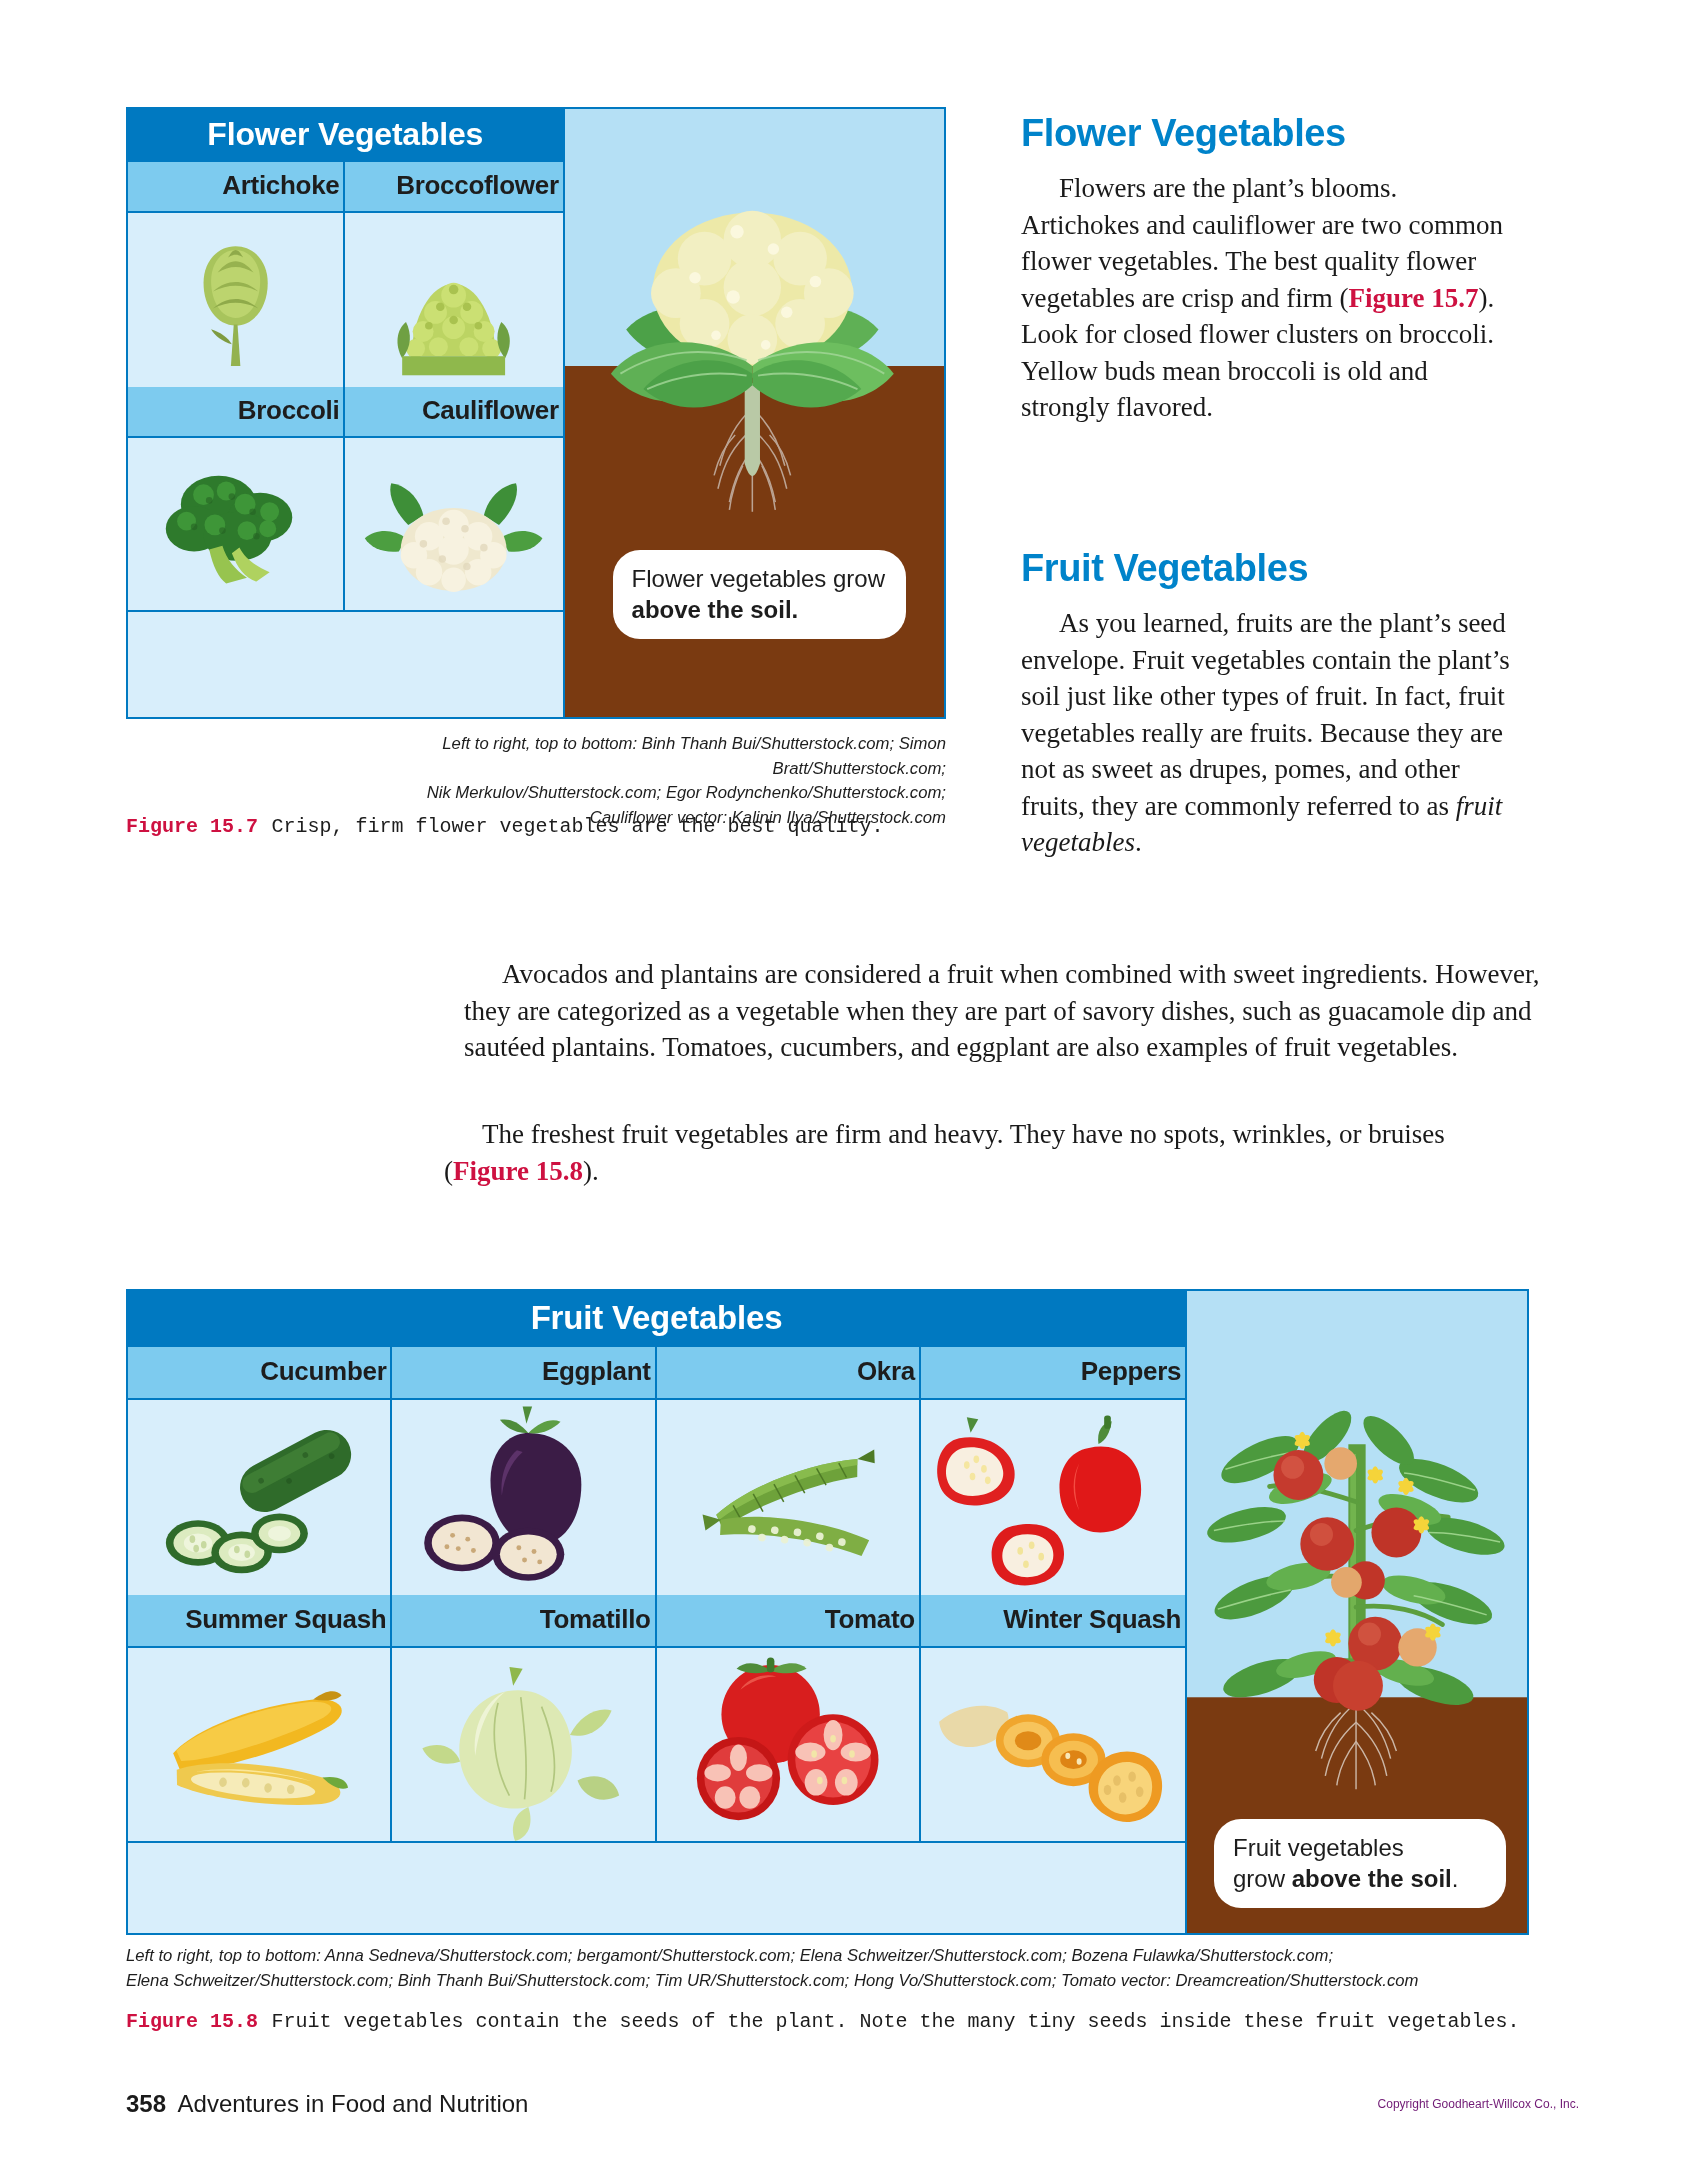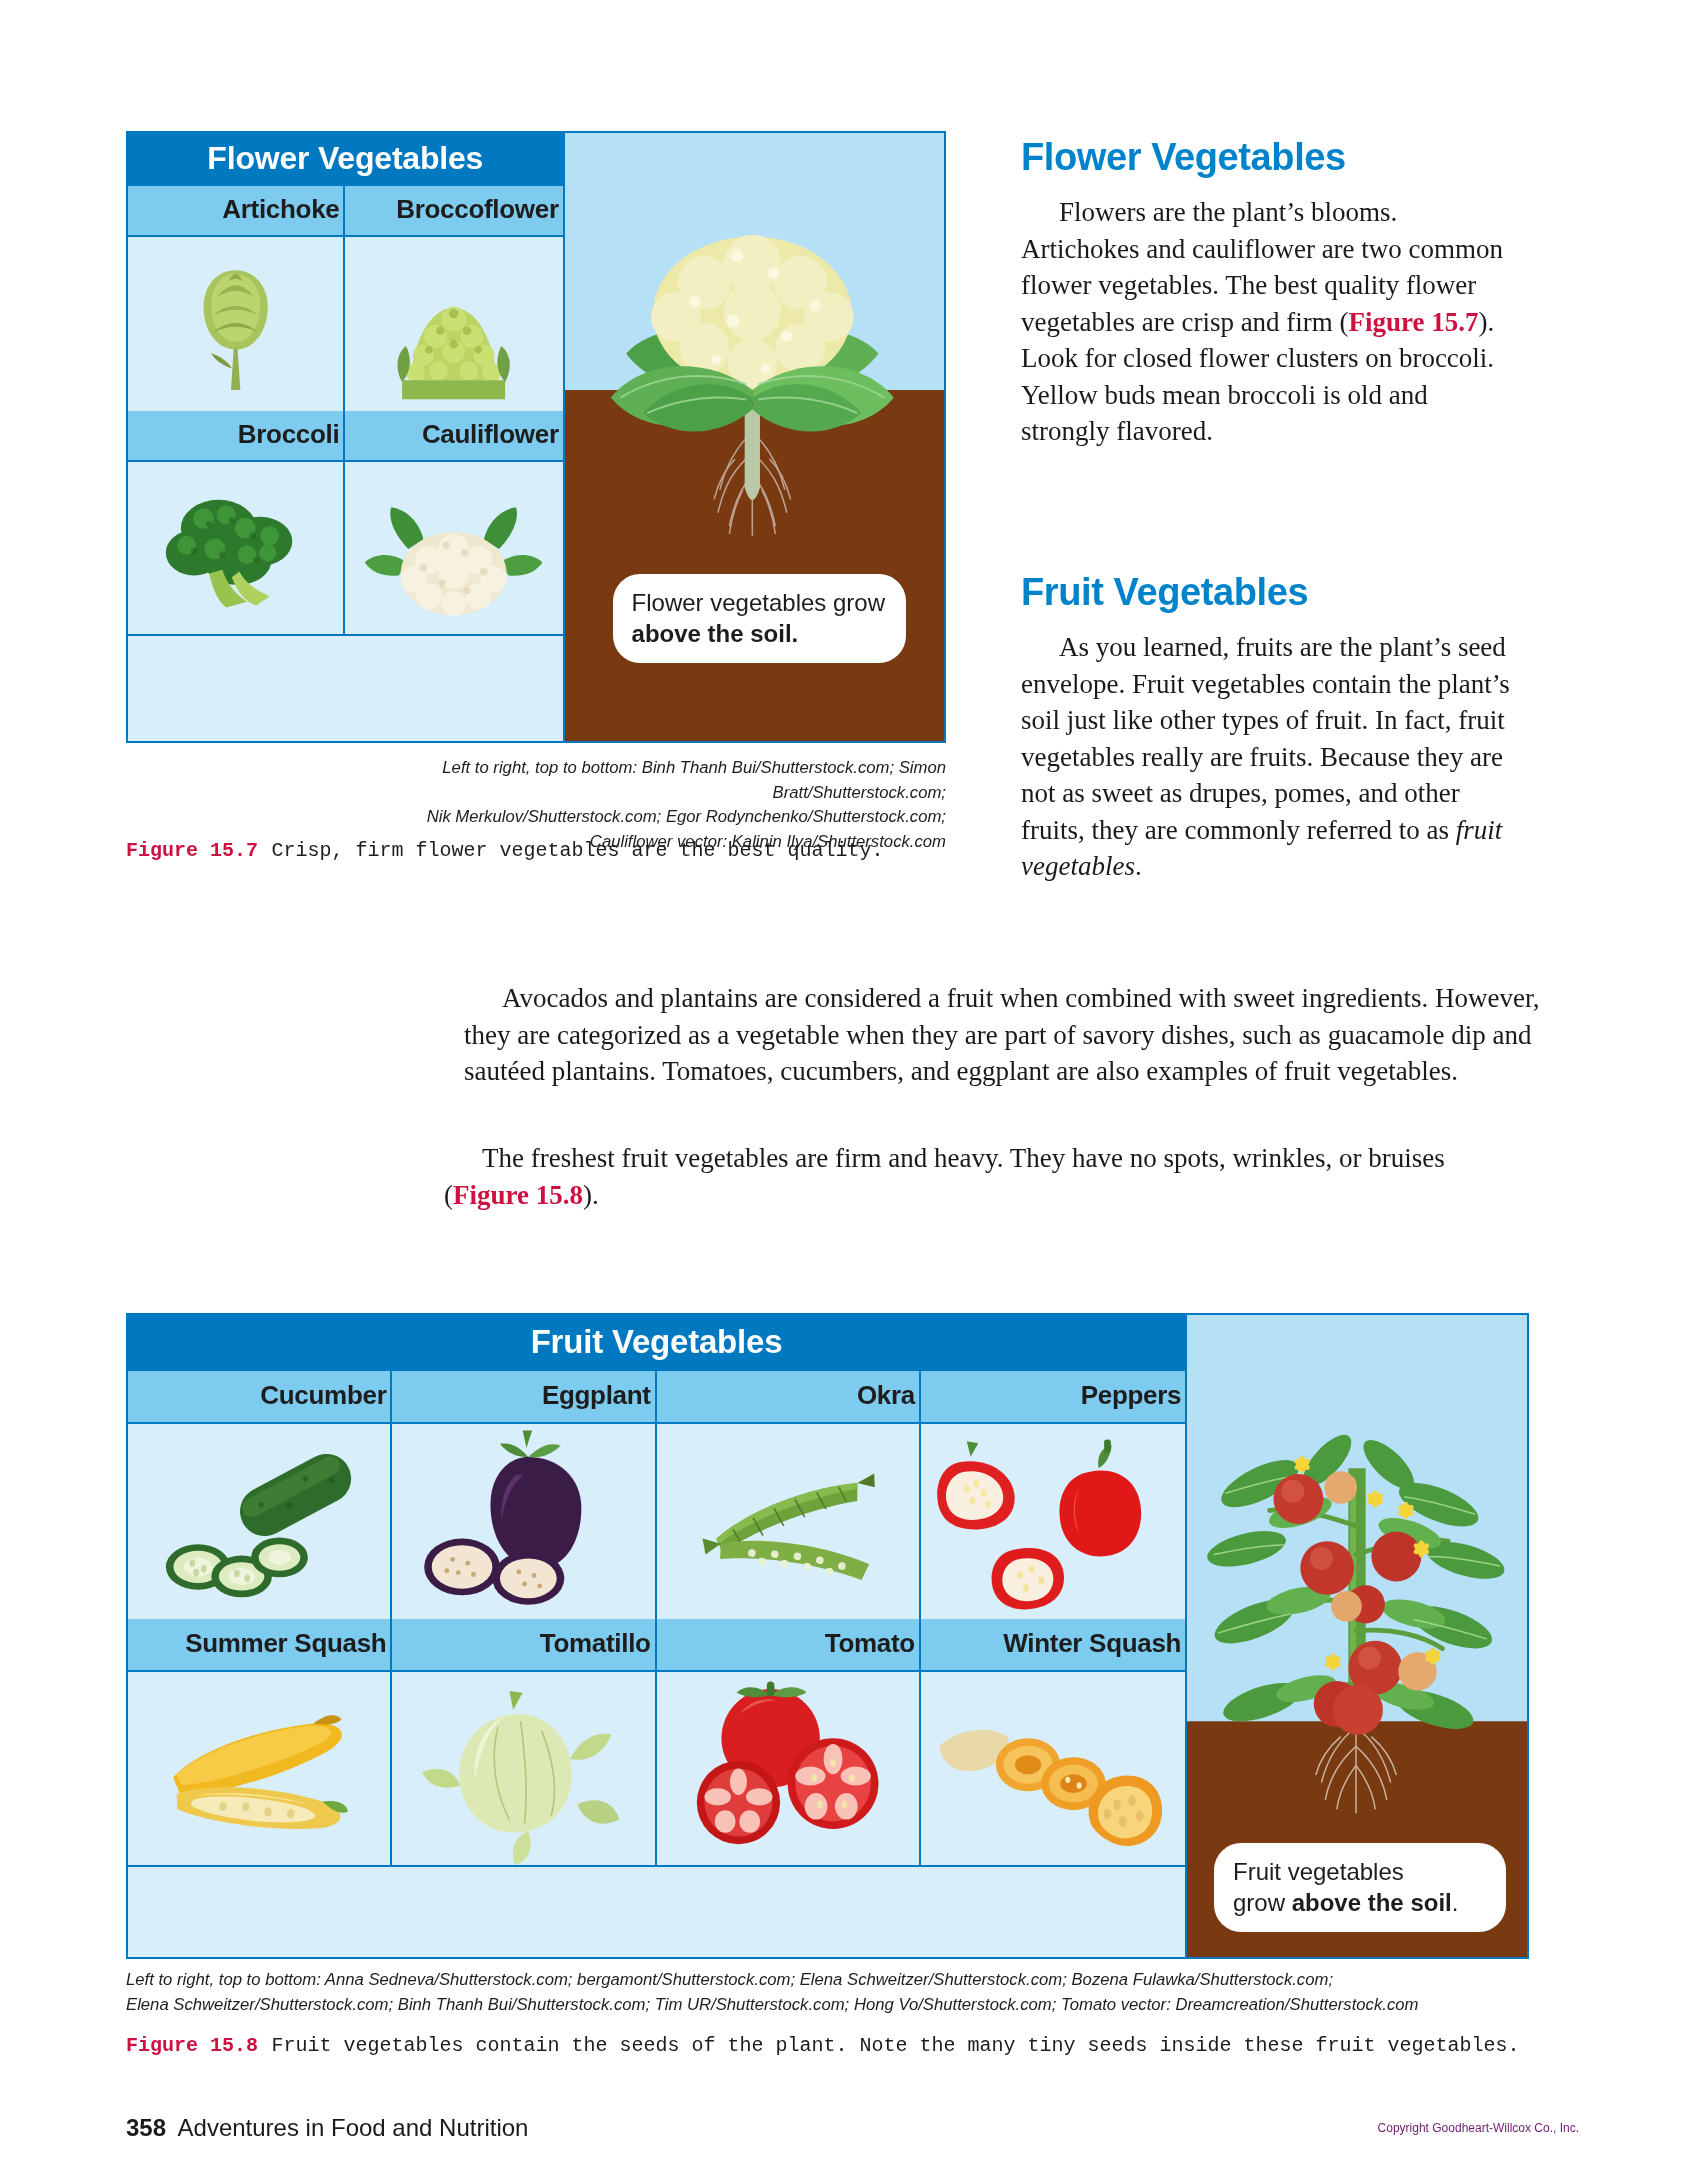--- a/index.html
+++ b/index.html
@@ -11,21 +11,21 @@
   body {
     width: 1705px;
     height: 2182px;
     position: relative;
     font-family: "Liberation Serif", serif;
     color: #1a1a1a;
     overflow: hidden;
   }
 
   
-  .abs { position: absolute; margin-top: 24px; }
+  .abs { position: absolute; }
 
   
   #fig157 {
     left: 126px;
     top: 107px;
     width: 820px;
     height: 612px;
     display: flex;
     border: 2.9px solid #0079C1;
     box-sizing: border-box;

